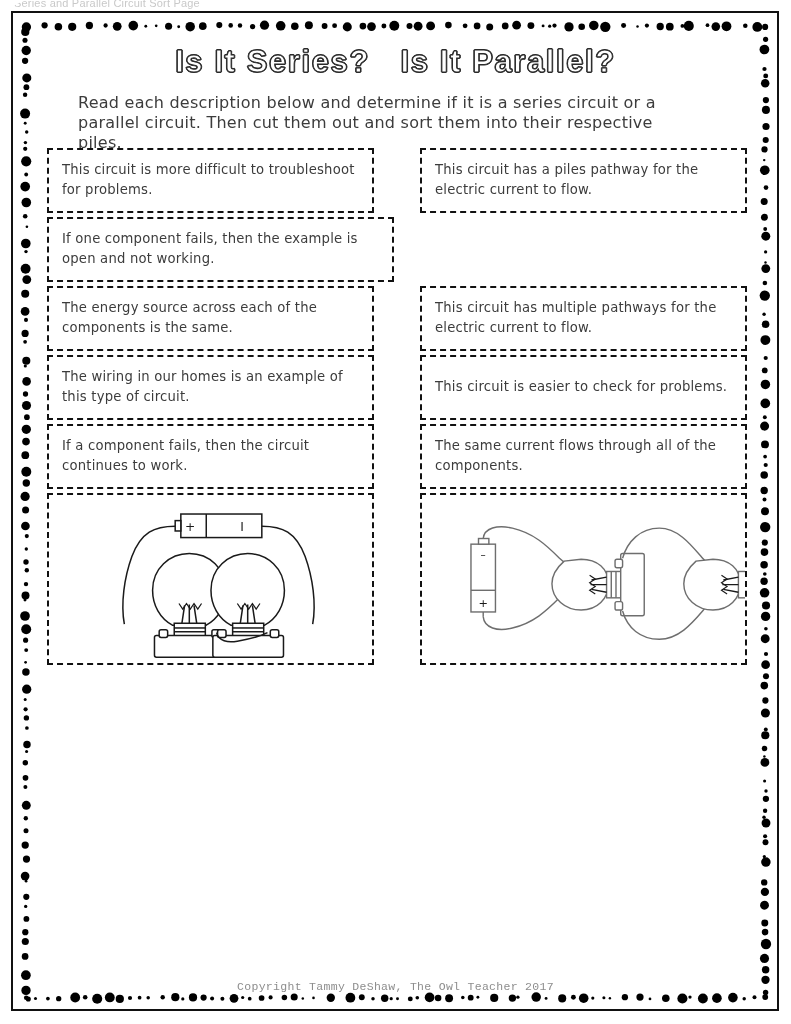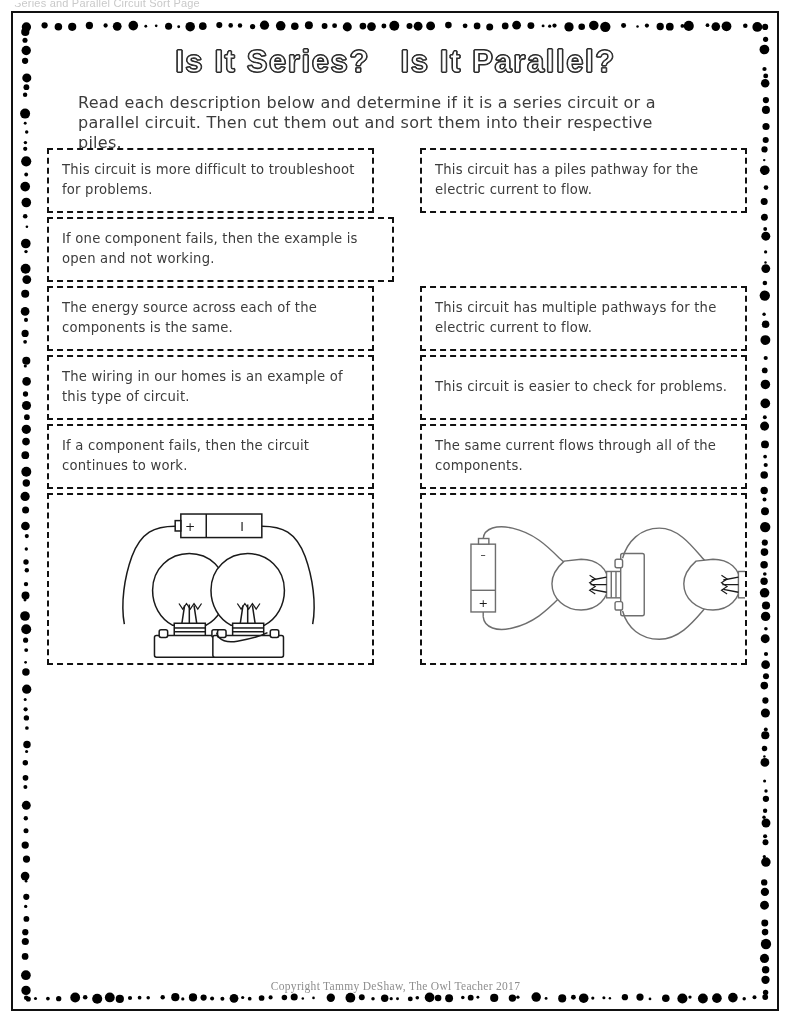--- a/index.html
+++ b/index.html
@@ -138,21 +138,21 @@
     justify-content: center;
     overflow: hidden;
   }
 
   .footer {
     position: absolute;
     left: 0;
     top: 980px;
     width: 791px;
     text-align: center;
-    font-family: Liberation Serif, serif;
+    font-family: Liberation Mono, monospace;
     font-size: 11.5px;
     color: #8d8d8d;
     letter-spacing: 0.3px;
   }
 </style>
 </head>
 <body>
 
 <div class="page">
 

